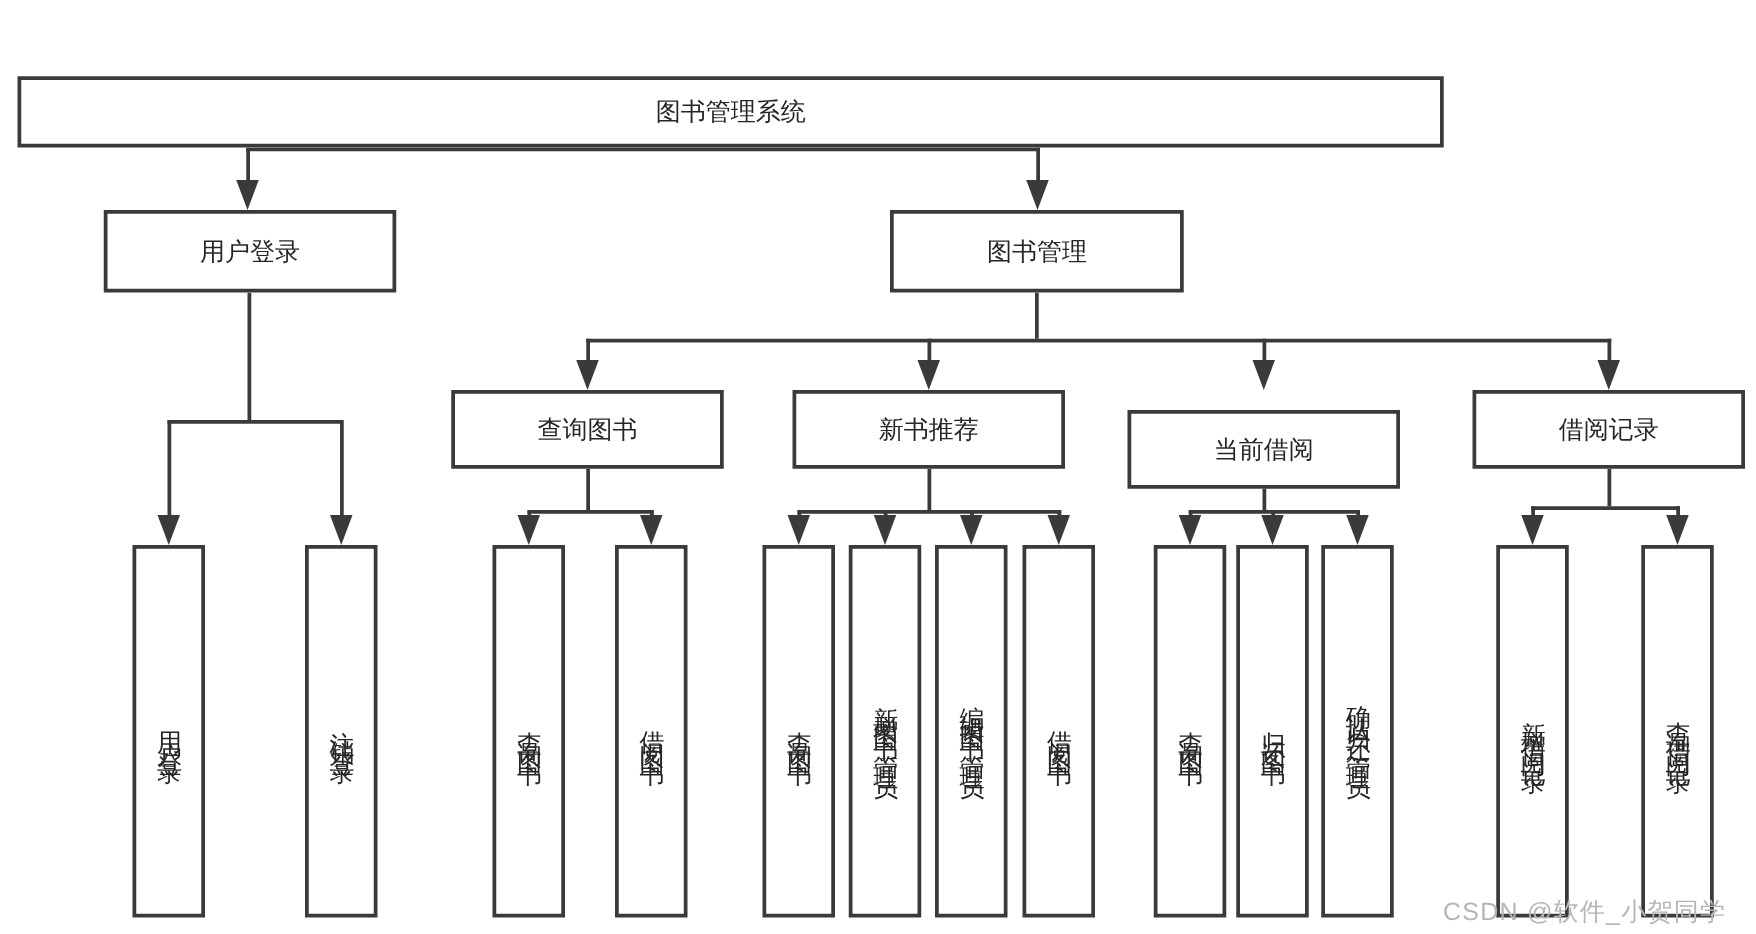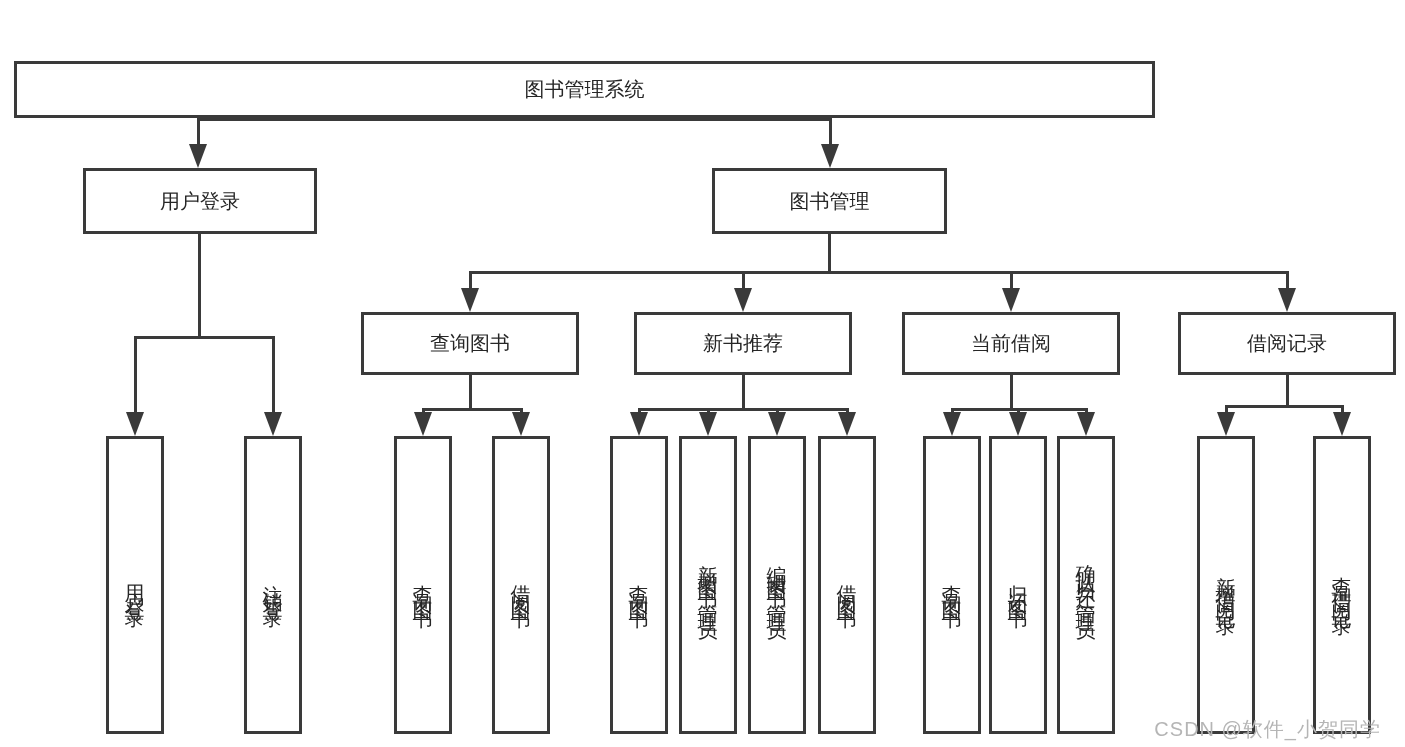--- a/index.html
+++ b/index.html
@@ -73,21 +73,21 @@
   <div class="vline" style="left:742px;  top:271px; height:19px;"></div>
   <div class="vline" style="left:1010px; top:271px; height:19px;"></div>
   <div class="vline" style="left:1286px; top:271px; height:19px;"></div>
   <div class="arrow" style="left:461px;  top:288px;"></div>
   <div class="arrow" style="left:734px;  top:288px;"></div>
   <div class="arrow" style="left:1002px; top:288px;"></div>
   <div class="arrow" style="left:1278px; top:288px;"></div>
 
   <div class="box" style="left:361px; top:312px; width:218px; height:63px;">查询图书</div>
   <div class="box" style="left:634px; top:312px; width:218px; height:63px;">新书推荐</div>
-  <div class="box" style="left:902px; top:312px; width:218px; height:63px;text-align:center;">当前借阅</div>
+  <div class="box" style="left:902px; top:328px; width:218px; height:63px;text-align:center;">当前借阅</div>
   <div class="box" style="left:1178px; top:312px; width:218px; height:63px;">借阅记录</div>
 
   <div class="vline" style="left:469px; top:375px; height:33px;"></div>
   <div class="hline" style="left:422px; top:408px; width:101px;"></div>
   <div class="vline" style="left:422px; top:408px; height:6px;"></div>
   <div class="vline" style="left:520px; top:408px; height:6px;"></div>
   <div class="arrow" style="left:414px; top:412px;"></div>
   <div class="arrow" style="left:512px; top:412px;"></div>
 
   <div class="vline" style="left:742px; top:375px; height:33px;"></div>

